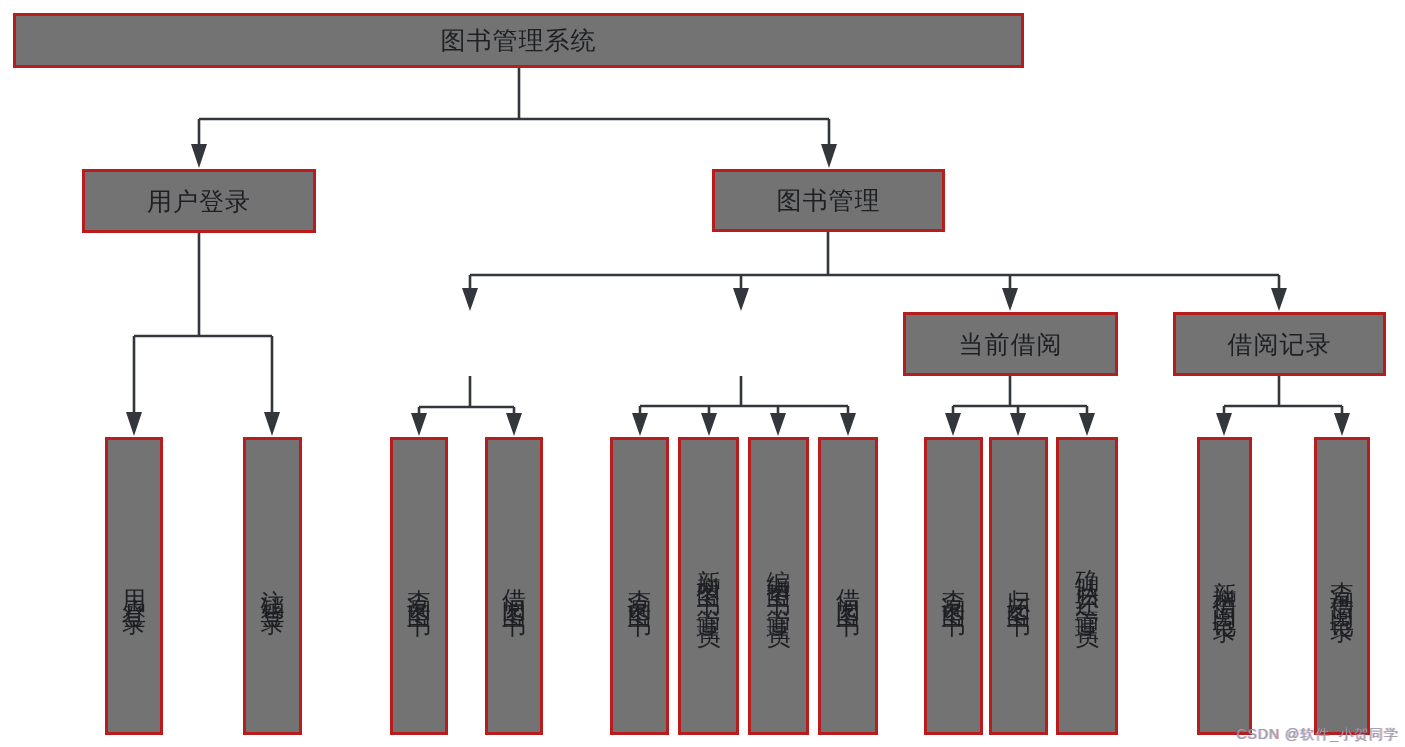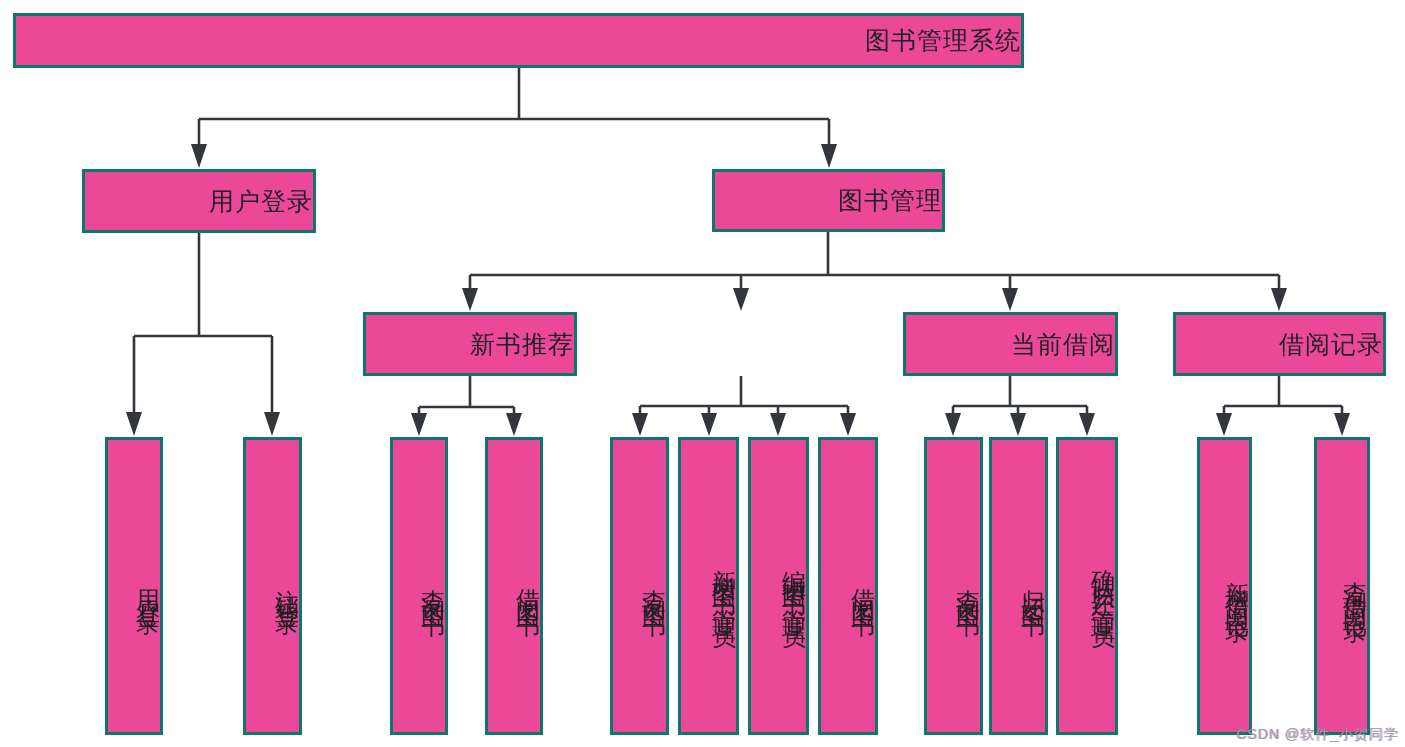--- a/index.html
+++ b/index.html
@@ -18,26 +18,26 @@
   .wires {
     position: absolute;
     left: 0;
     top: 0;
     width: 1405px;
     height: 747px;
     pointer-events: none;
   }
   .box {
     position: absolute;
-    background: #ec4899;
-    border: 3px solid #0f766e;
+    background: #737373;
+    border: 3px solid #b91c1c;
     box-sizing: border-box;
     display: flex;
     align-items: center;
-    justify-content: flex-end;
+    justify-content: center;
     color: #1d1f23;
   }
   .hbox span {
     font-size: 25px;
     letter-spacing: 1px;
     white-space: nowrap;
     color: #1d1f23;
   }
   .vbox span {
     writing-mode: vertical-rl;
@@ -109,23 +109,20 @@
     <span>图书管理系统</span>
   </div>
 
   <div class="box hbox" style="left:82px; top:169px; width:234px; height:64px;">
     <span>用户登录</span>
   </div>
   <div class="box hbox" style="left:712px; top:169px; width:233px; height:63px;">
     <span>图书管理</span>
   </div>
 
-  <div class="box hbox" style="left:363px; top:312px; width:214px; height:64px;">
-    <span>新书推荐</span>
-  </div>
   <div class="box hbox" style="left:903px; top:312px; width:215px; height:64px;font-family:Liberation Serif, serif;">
     <span>当前借阅</span>
   </div>
   <div class="box hbox" style="left:1173px; top:312px; width:213px; height:64px;">
     <span>借阅记录</span>
   </div>
 
   <div class="box vbox" style="left:105px; top:437px; width:58px; height:298px;">
     <span>用户登录</span>
   </div>

